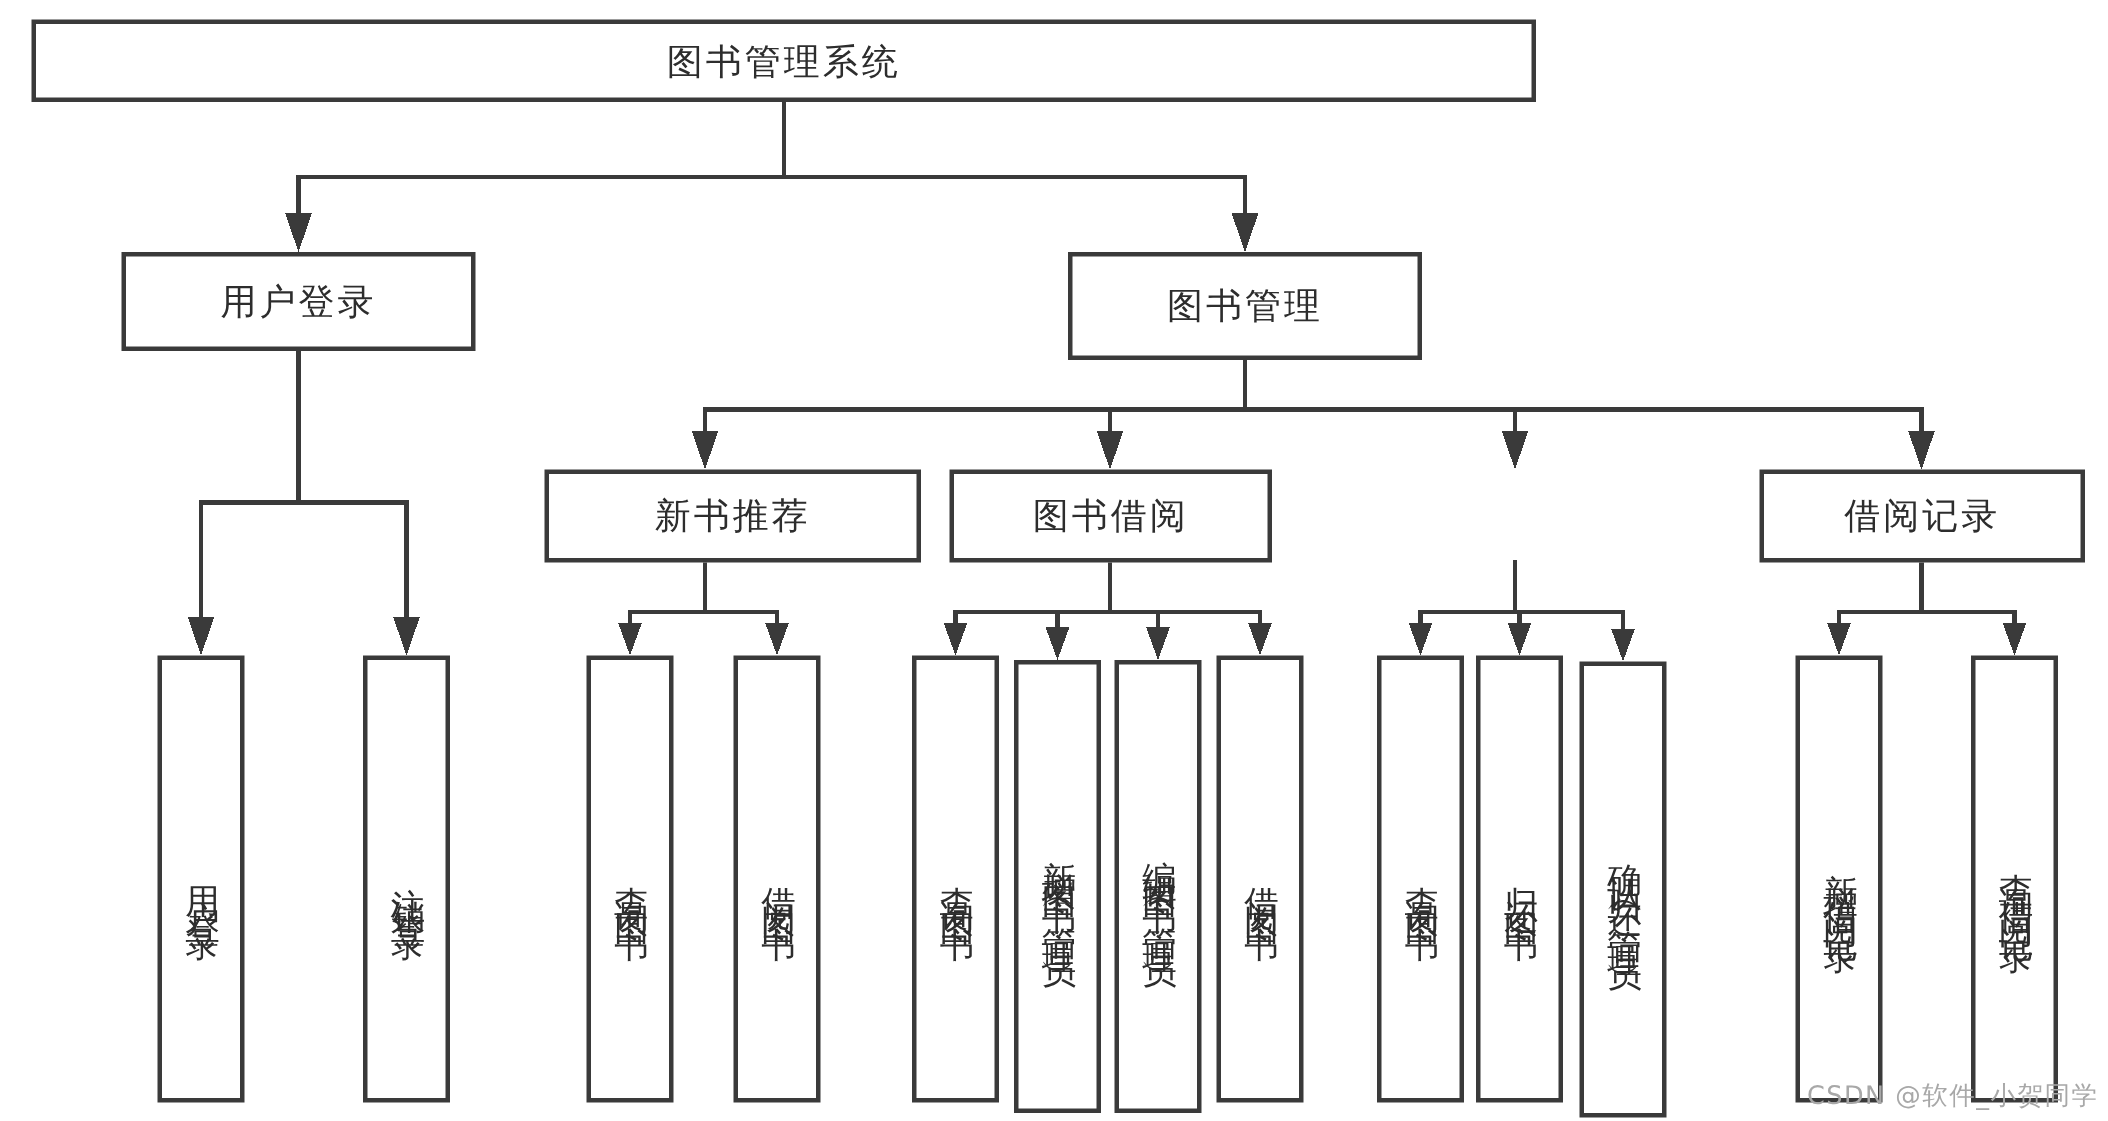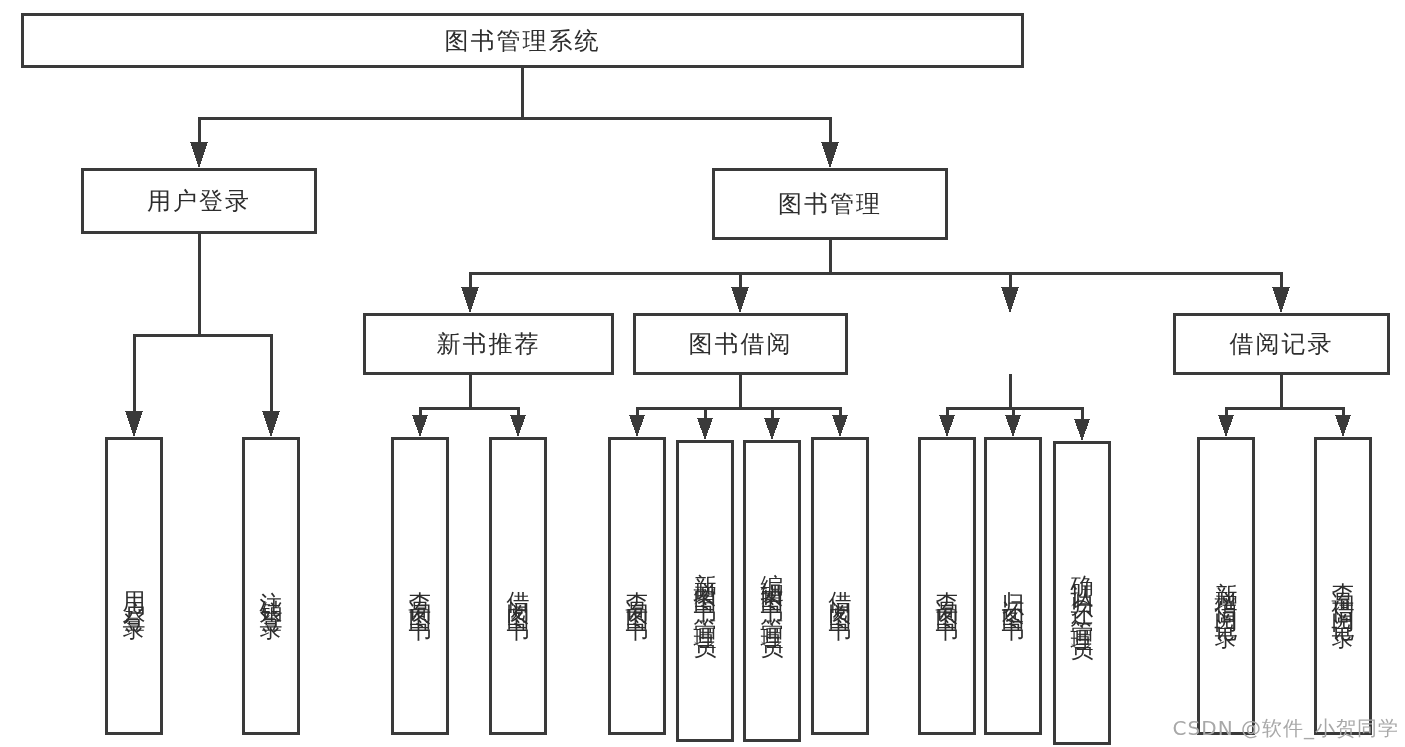--- a/index.html
+++ b/index.html
@@ -31,21 +31,21 @@
     text-orientation:mixed;
     font-size:23px;
     letter-spacing:9px;
     line-height:1;
     white-space:nowrap;
     margin-bottom:-9px; 
   }
   .watermark{
     position:absolute;
     right:6px;bottom:5px;
-    font-size:20px;
+    font-size:17px;
     color:#a8a8a8;
     letter-spacing:1px;
     z-index:5;
     white-space:nowrap;
   }
 </style>
 </head>
 <body>
 
 <div class="stage">

